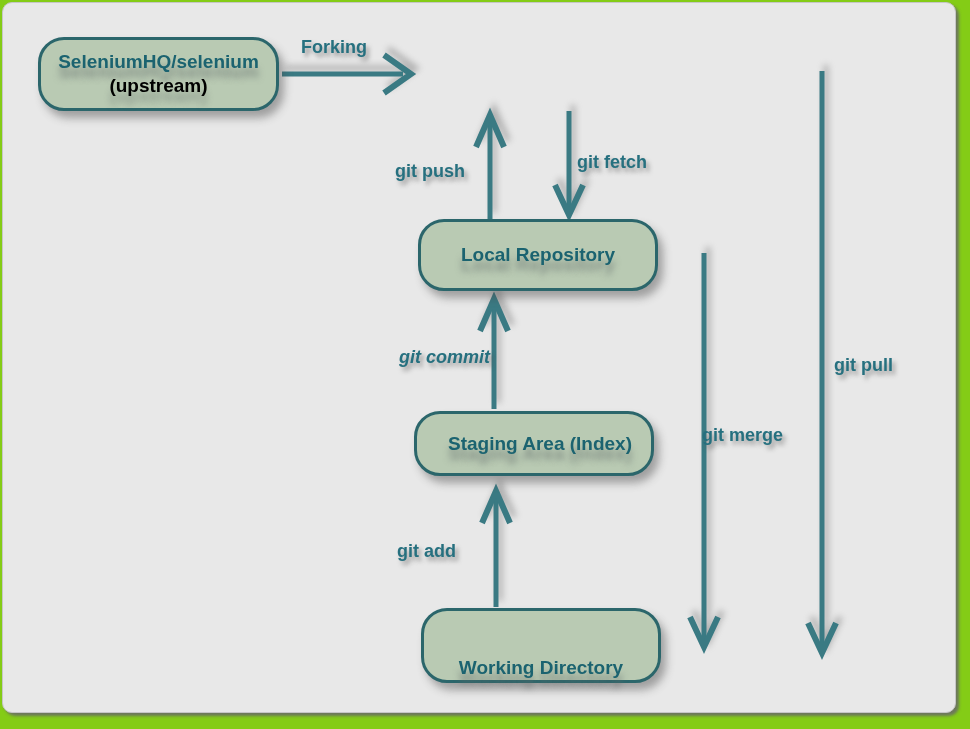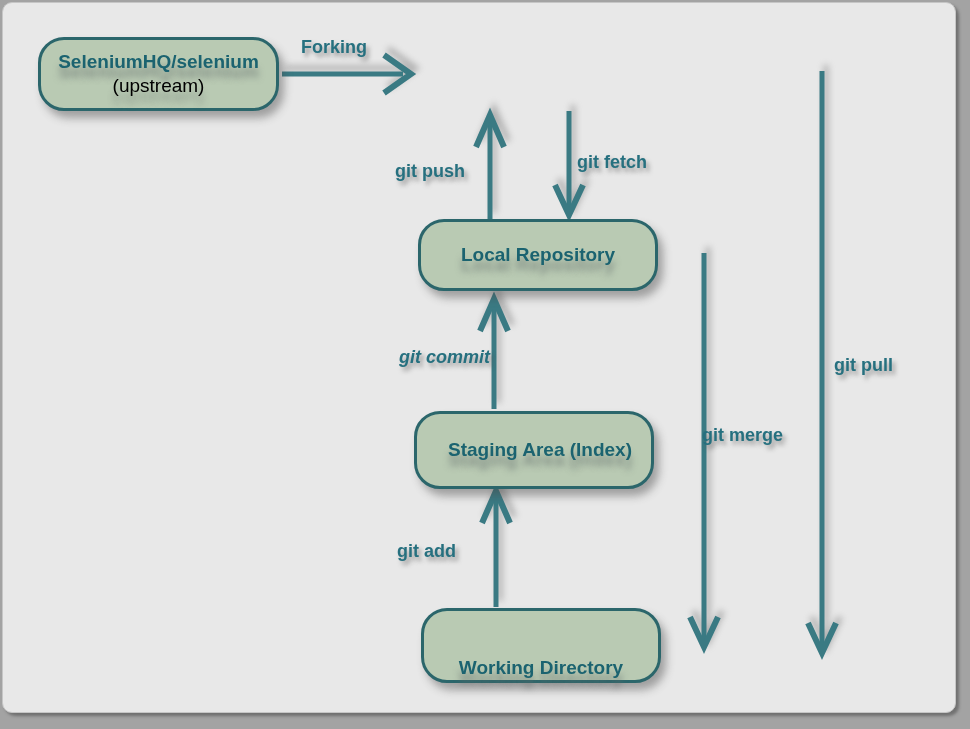--- a/index.html
+++ b/index.html
@@ -12,21 +12,21 @@
     --arrow:#3a7a83;
   }
   *{margin:0;padding:0;box-sizing:border-box;}
   body{
     font-family:"Liberation Sans","DejaVu Sans",sans-serif;
     background:#f2f2f2;
   }
   .canvas{
     position:relative;
     width:970px;height:729px;
-    background:#a3a3a3;
+    background:#84cc16;
     overflow:hidden;
   }
   .frame{
     position:absolute;
     left:2px;top:2px;
     width:954px;height:711px;
     background:var(--background);
     border:1px solid #c6c6c6;
     border-radius:10px;
     box-shadow:3px 3px 3px rgba(105,105,105,0.85);
@@ -45,21 +45,21 @@
     line-height:1.25;
   }
   .node-title{
     color:var(--title-text);
     font-weight:bold;
     font-size:19px;
     text-shadow:0 10px 6px rgba(95,105,105,0.60);
   }
   .node-subtitle{
     color:var(--subtitle-text);
-    font-weight:normal;
+    font-weight:bold;
     font-size:19px;
     text-shadow:0 10px 6px rgba(95,105,105,0.45);
   }
   .arrow-label{
     position:absolute;
     color:var(--label-text);
     font-weight:bold;
     font-size:18px;
     text-align:left;
     white-space:nowrap;
@@ -119,21 +119,21 @@
     <div class="node" style="left:35px;top:34px;width:241px;height:74px;">
       <div class="node-title">SeleniumHQ/selenium</div>
       <div class="node-subtitle">(upstream)</div>
     </div>
 
 
     <div class="node" style="left:415px;top:216px;width:240px;height:72px;">
       <div class="node-title">Local Repository</div>
     </div>
 
-    <div class="node" style="left:411px;top:408px;width:240px;height:78px;padding-left:12px;">
+    <div class="node" style="left:411px;top:408px;width:240px;height:65px;padding-left:12px;">
       <div class="node-title">Staging Area (Index)</div>
     </div>
 
     <div class="node" style="left:418px;top:605px;width:240px;height:75px;justify-content:flex-end;">
       <div class="node-title">Working Directory</div>
     </div>
 
     <div class="arrow-label" style="left:298px;top:34px;width:86px;">Forking</div>
 
     <div class="arrow-label" style="left:392px;top:158px;width:86px;">git push</div>

